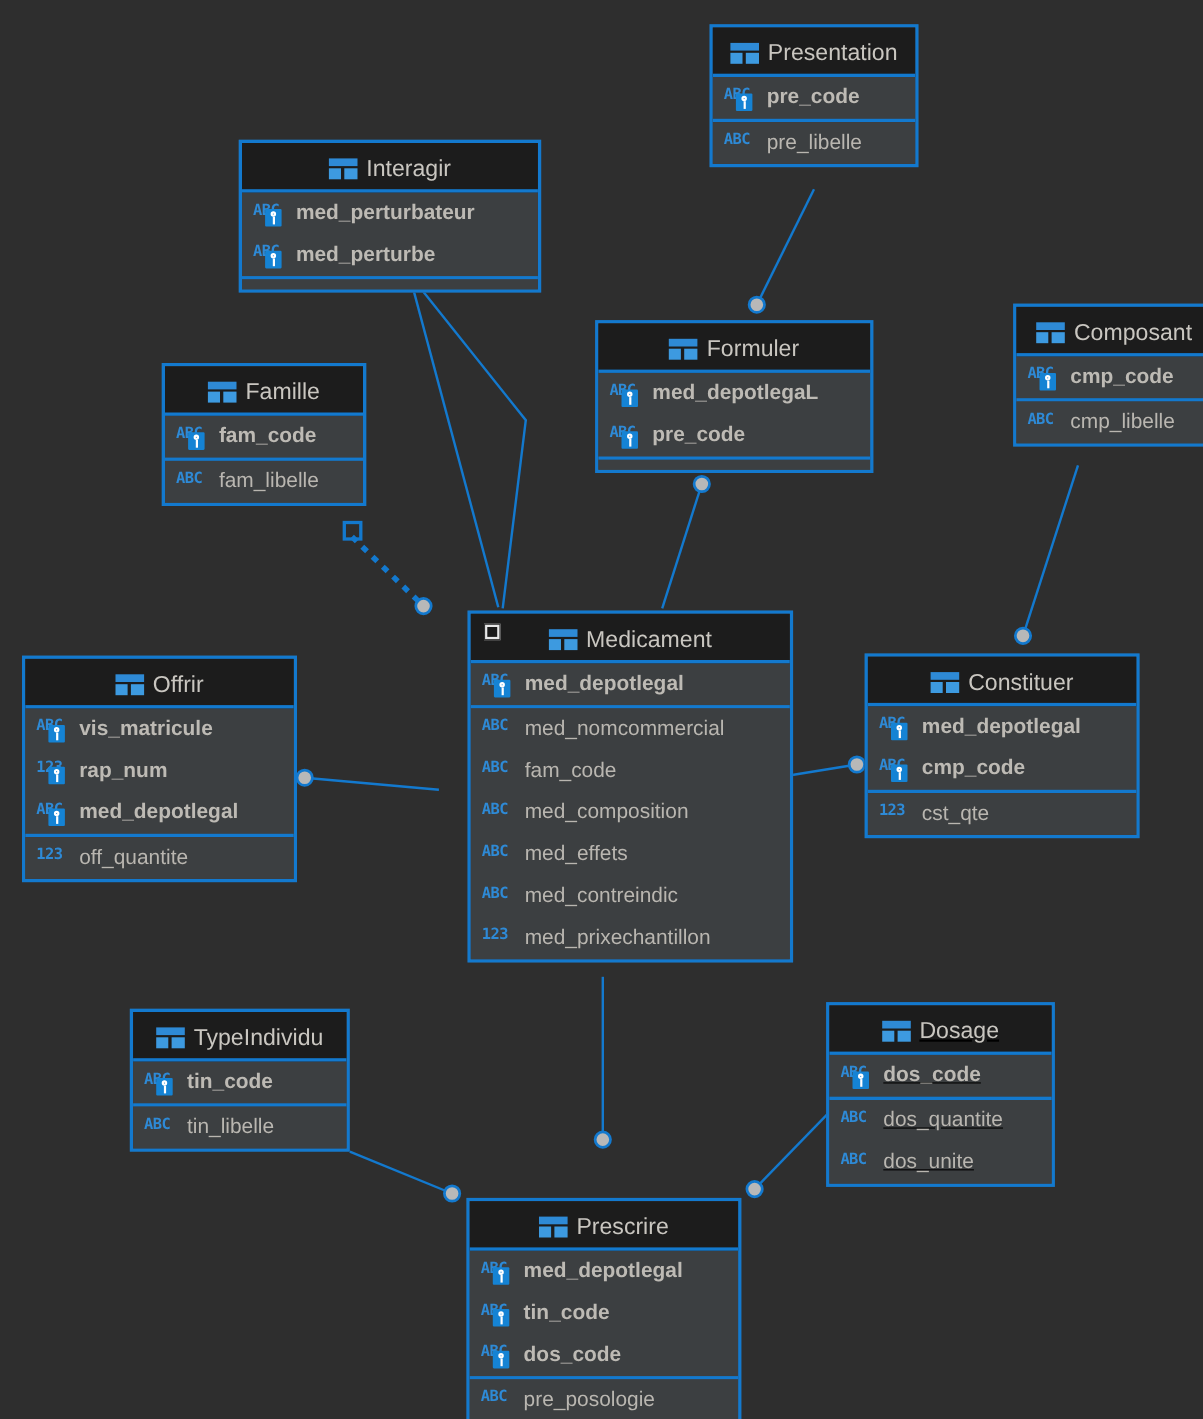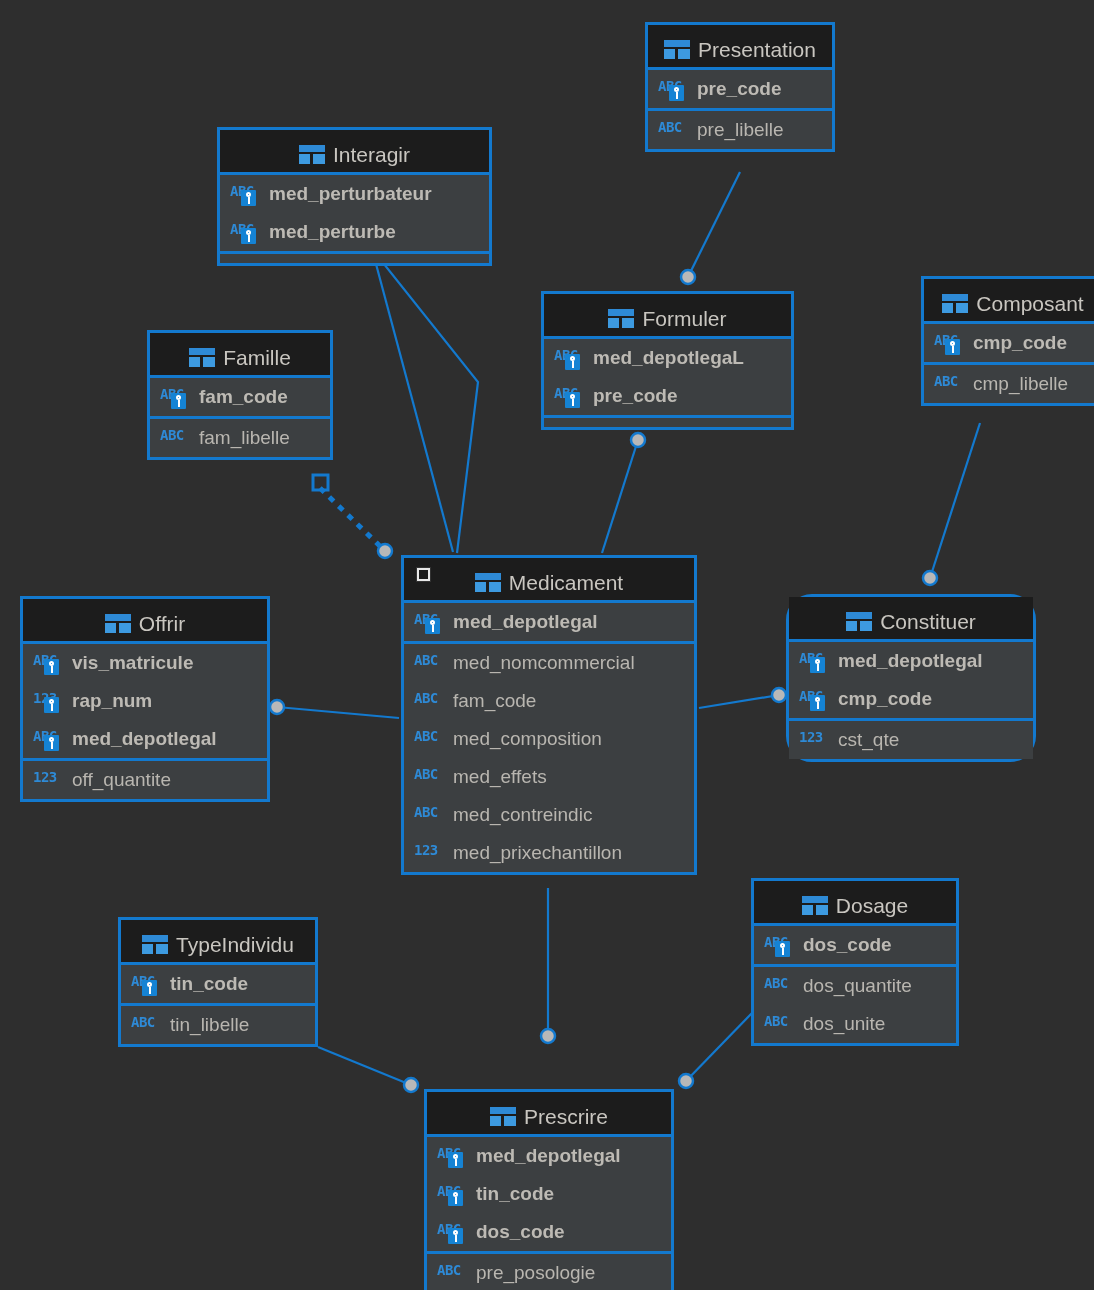--- a/index.html
+++ b/index.html
@@ -218,21 +218,21 @@
       </div>
       <div class="sec">
         <div class="row">
           <span class="tico">
             <span class="txt">ABC</span>
           </span>
           <span class="lbl">cmp_libelle</span>
         </div>
       </div>
     </div>
-    <div class="table-node" style="left: 401px; top: 555px; width: 296px;">
+    <div class="table-node" style="left: 425px; top: 555px; width: 296px;">
       <div class="tbl-header"><span class="tblicon"><i class="top"></i><i class="bl"></i><i class="br"></i></span><span class="tname">Medicament</span></div>
       <div class="sec pk">
         <div class="row key">
           <span class="tico">
             <span class="txt">ABC</span>
             <span class="keybadge"></span>
           </span>
           <span class="lbl">med_depotlegal</span>
         </div>
       </div>
@@ -303,21 +303,21 @@
       </div>
       <div class="sec">
         <div class="row">
           <span class="tico num">
             <span class="txt">123</span>
           </span>
           <span class="lbl">off_quantite</span>
         </div>
       </div>
     </div>
-    <div class="table-node" style="left: 786px; top: 594px; width: 250px; border-radius: 26px;">
+    <div class="table-node" style="left: 786px; top: 594px; width: 250px;">
       <div class="tbl-header"><span class="tblicon"><i class="top"></i><i class="bl"></i><i class="br"></i></span><span class="tname">Constituer</span></div>
       <div class="sec pk">
         <div class="row key">
           <span class="tico">
             <span class="txt">ABC</span>
             <span class="keybadge"></span>
           </span>
           <span class="lbl">med_depotlegal</span>
         </div>
         <div class="row key">
@@ -350,21 +350,21 @@
       </div>
       <div class="sec">
         <div class="row">
           <span class="tico">
             <span class="txt">ABC</span>
           </span>
           <span class="lbl">tin_libelle</span>
         </div>
       </div>
     </div>
-    <div class="table-node" style="left: 751px; top: 878px; width: 208px;">
+    <div class="table-node" style="left: 751px; top: 911px; width: 208px; text-decoration: underline;">
       <div class="tbl-header"><span class="tblicon"><i class="top"></i><i class="bl"></i><i class="br"></i></span><span class="tname">Dosage</span></div>
       <div class="sec pk">
         <div class="row key">
           <span class="tico">
             <span class="txt">ABC</span>
             <span class="keybadge"></span>
           </span>
           <span class="lbl">dos_code</span>
         </div>
       </div>

